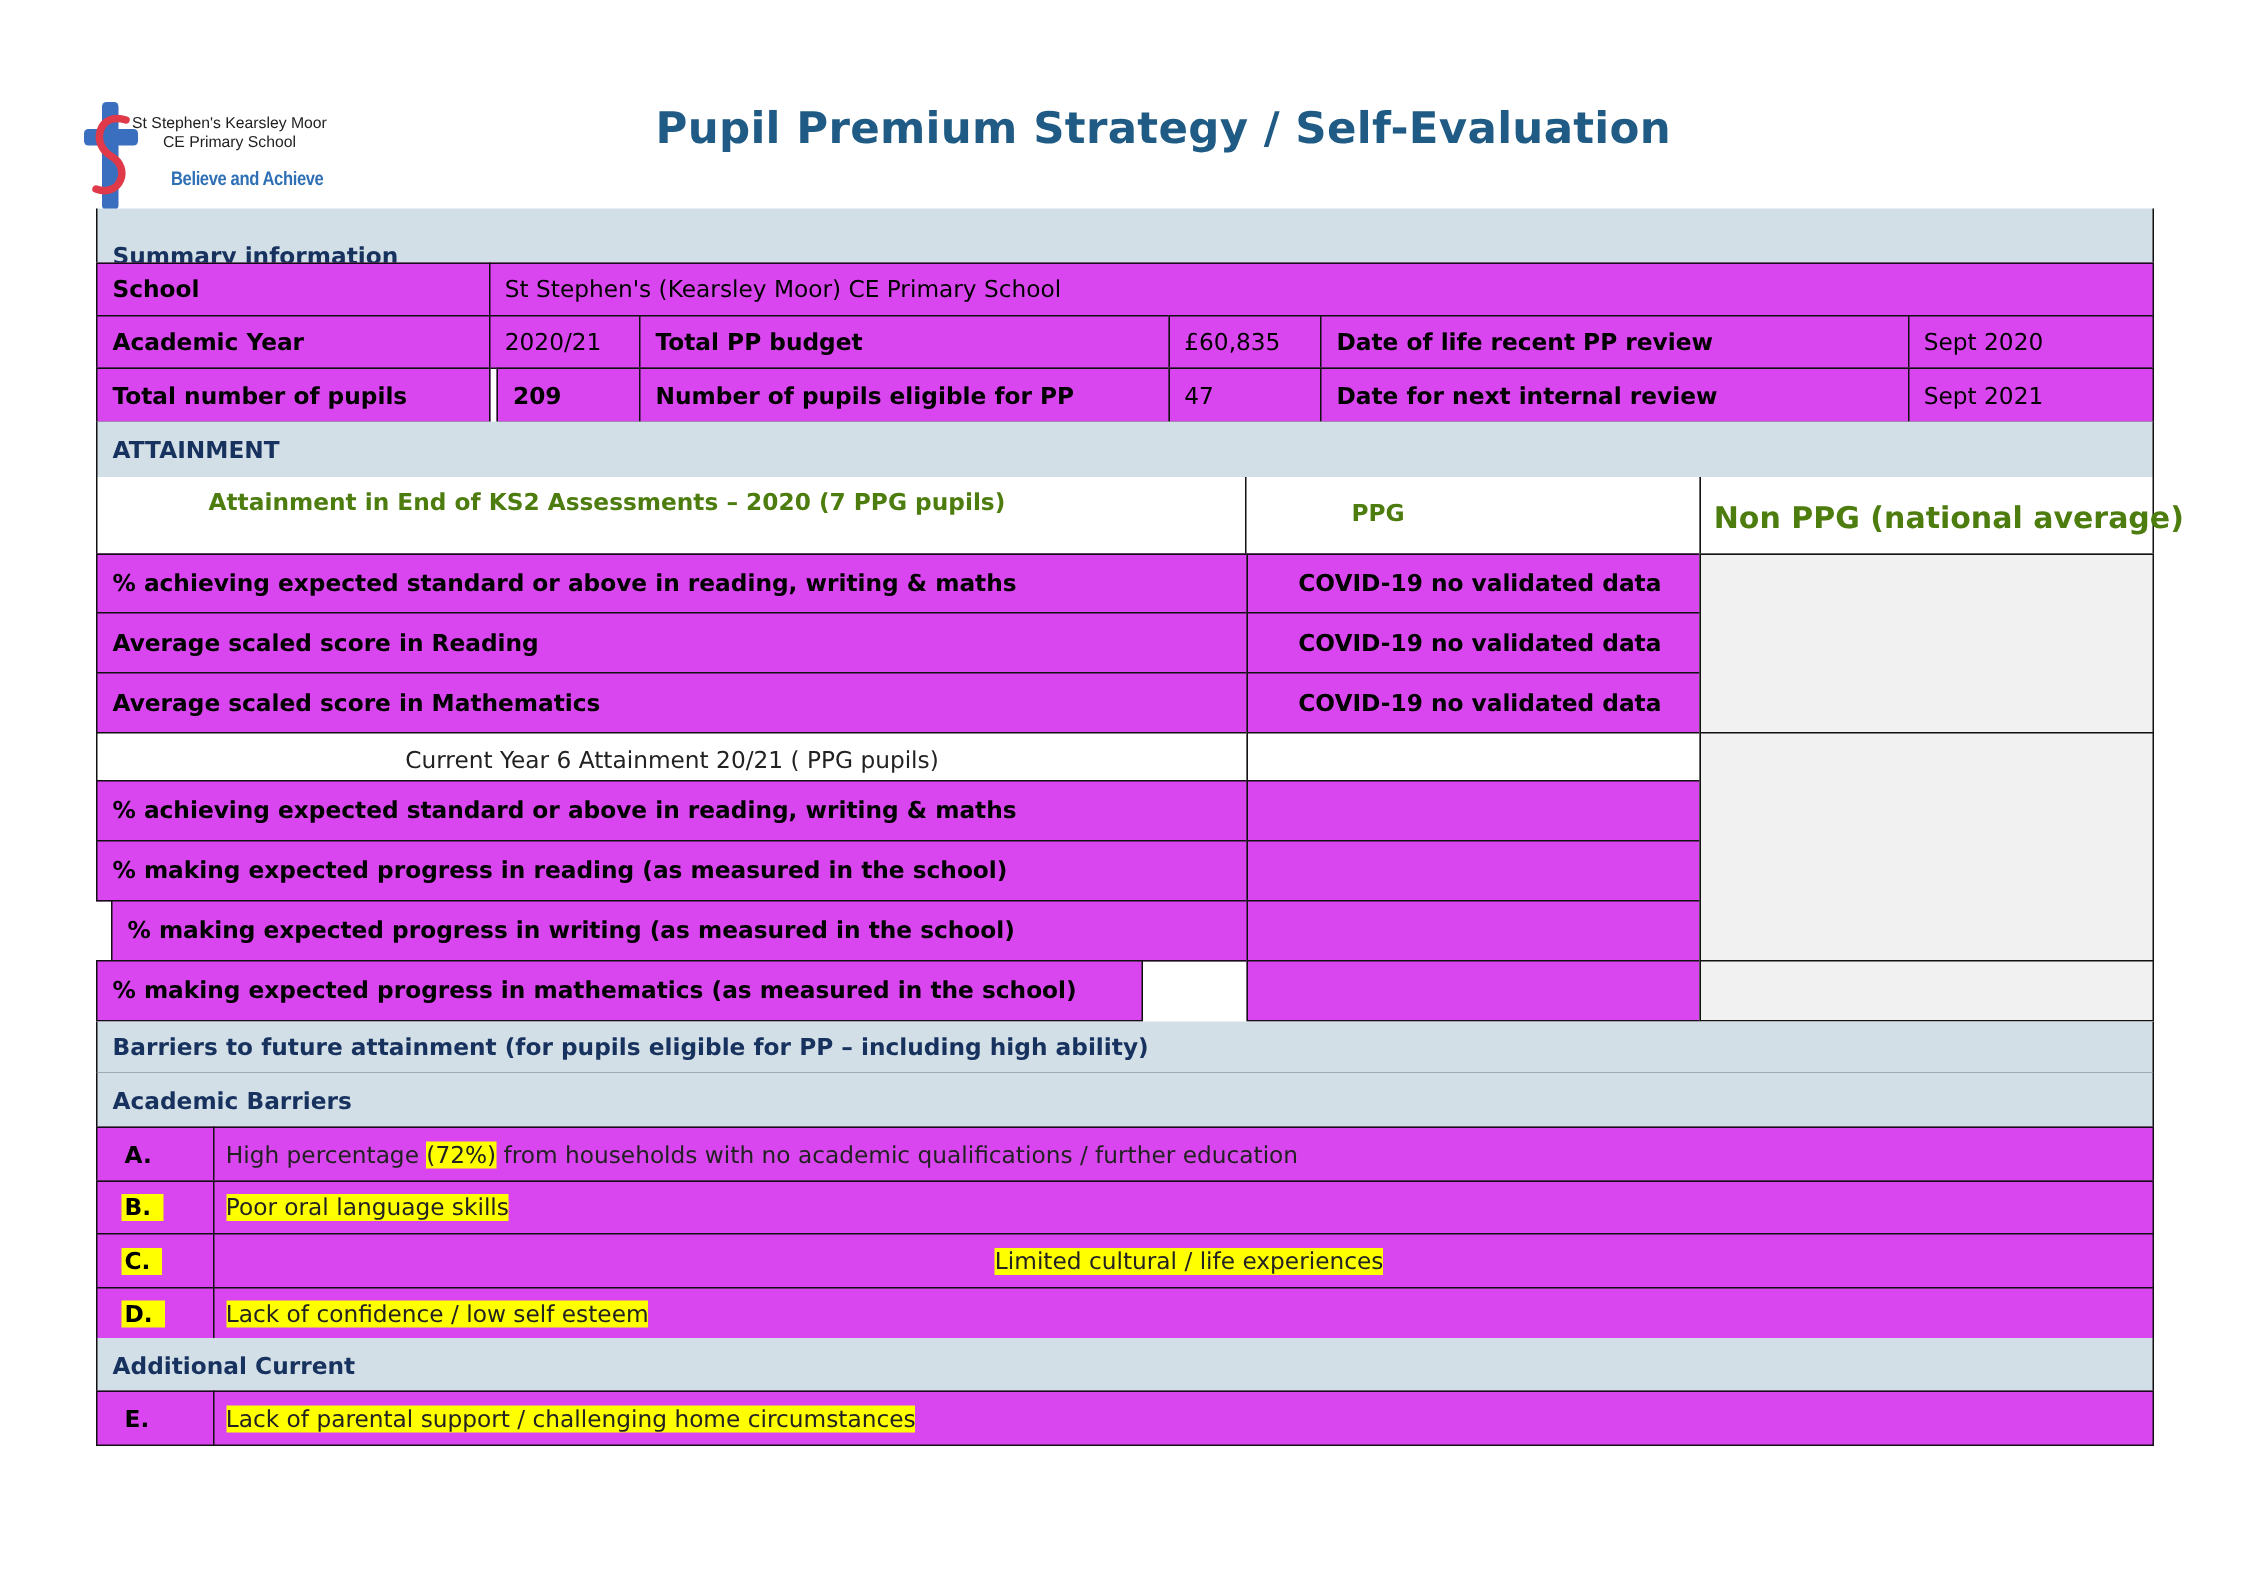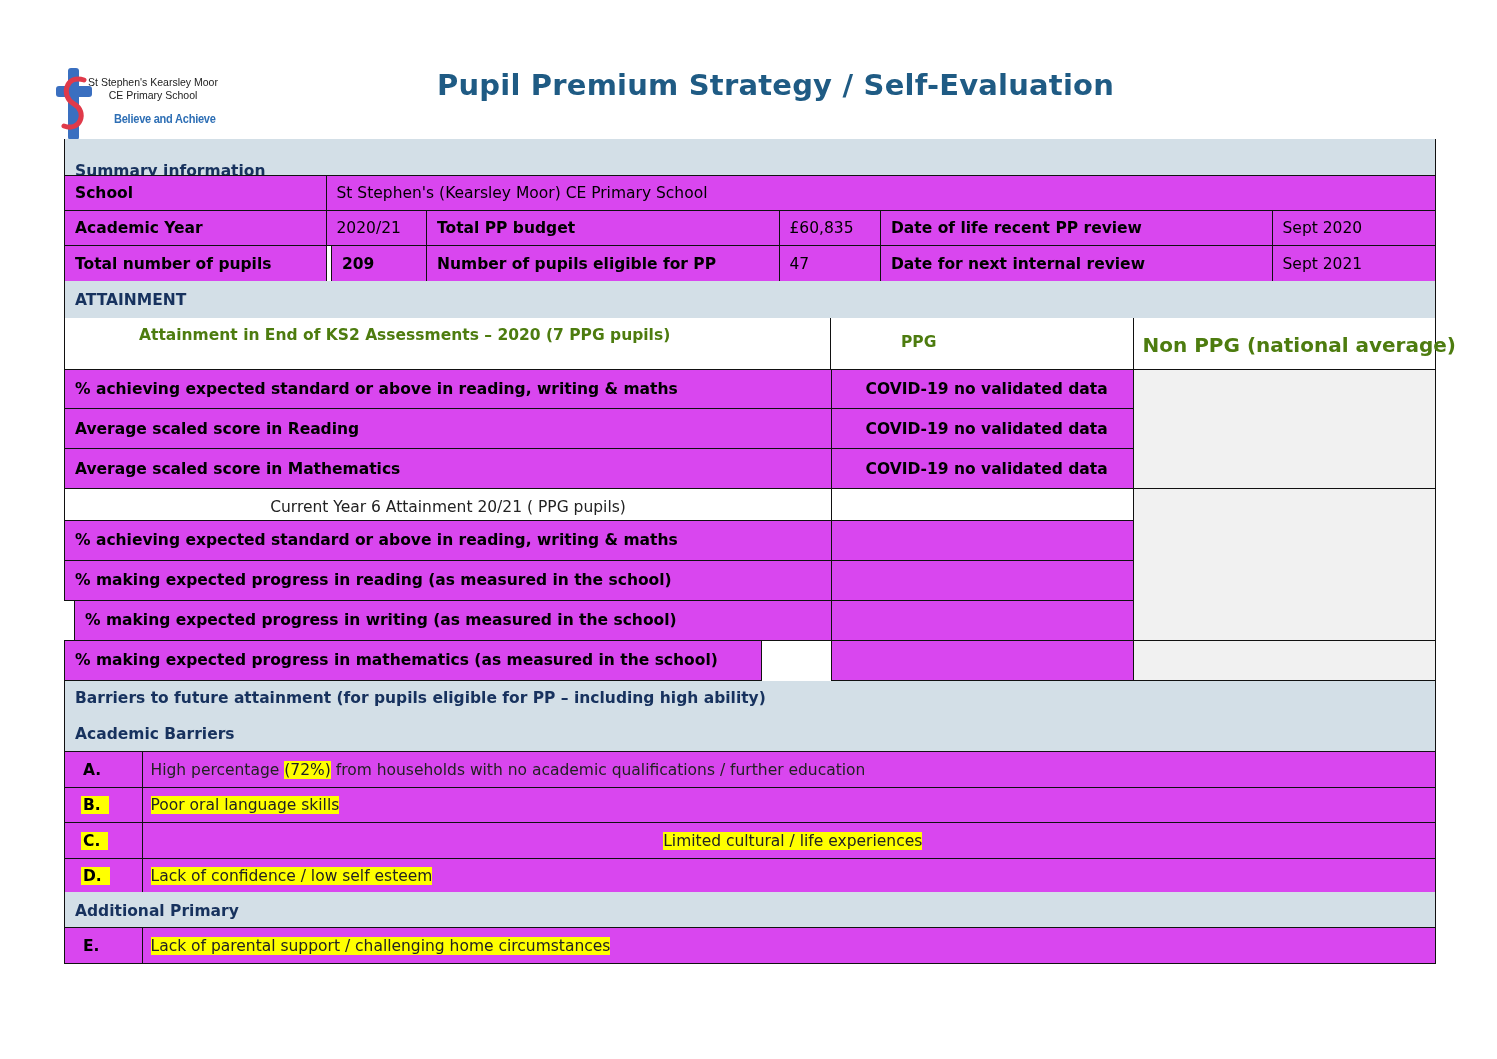--- a/index.html
+++ b/index.html
@@ -132,21 +132,21 @@
 </div>
 
 <div class="abs cell bold" style="left:64px; top:857.5px; width:79px; height:36px; padding-left:16px;">
   <span class="hl" style="padding:0 8px 0 2px;">D.</span>
 </div>
 <div class="abs cell" style="left:141.5px; top:857.5px; width:1294.5px; height:36px; padding-left:8px; color:#222;">
   <span class="hl">Lack of confidence / low self esteem</span>
 </div>
 
 <div class="abs hdr" style="left:64px; top:892px; width:1372px; height:36px; border-left:1.5px solid #111; border-right:1.5px solid #111;">
-  <span class="abs hdr-text" style="left:10px; top:10px;">Additional Primary</span>
+  <span class="abs hdr-text" style="left:10px; top:10px;">Additional Current</span>
 </div>
 
 <div class="abs cell bold" style="left:64px; top:927px; width:79px; height:37px; padding-left:18px;">
   <span>E.</span>
 </div>
 <div class="abs cell" style="left:141.5px; top:927px; width:1294.5px; height:37px; padding-left:8px; color:#222;">
   <span class="hl">Lack of parental support / challenging home circumstances</span>
 </div>
 
 </body></html>

